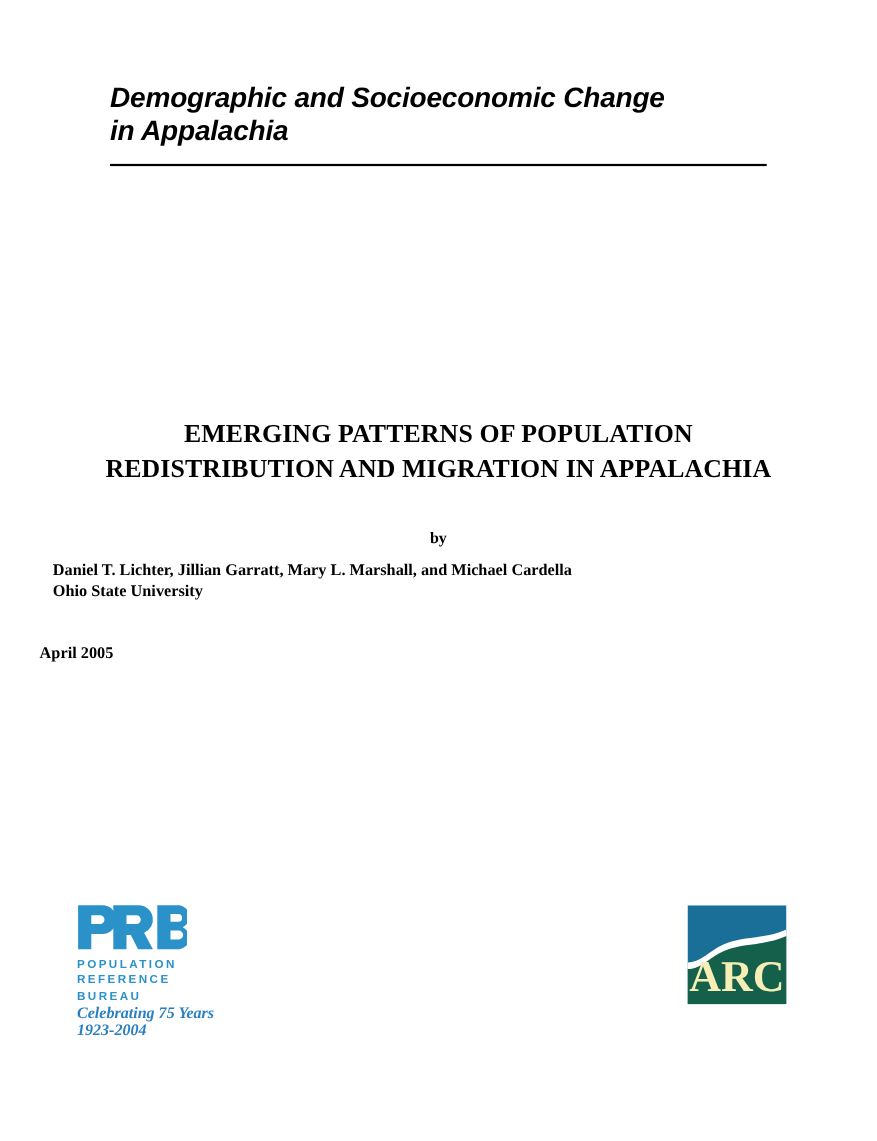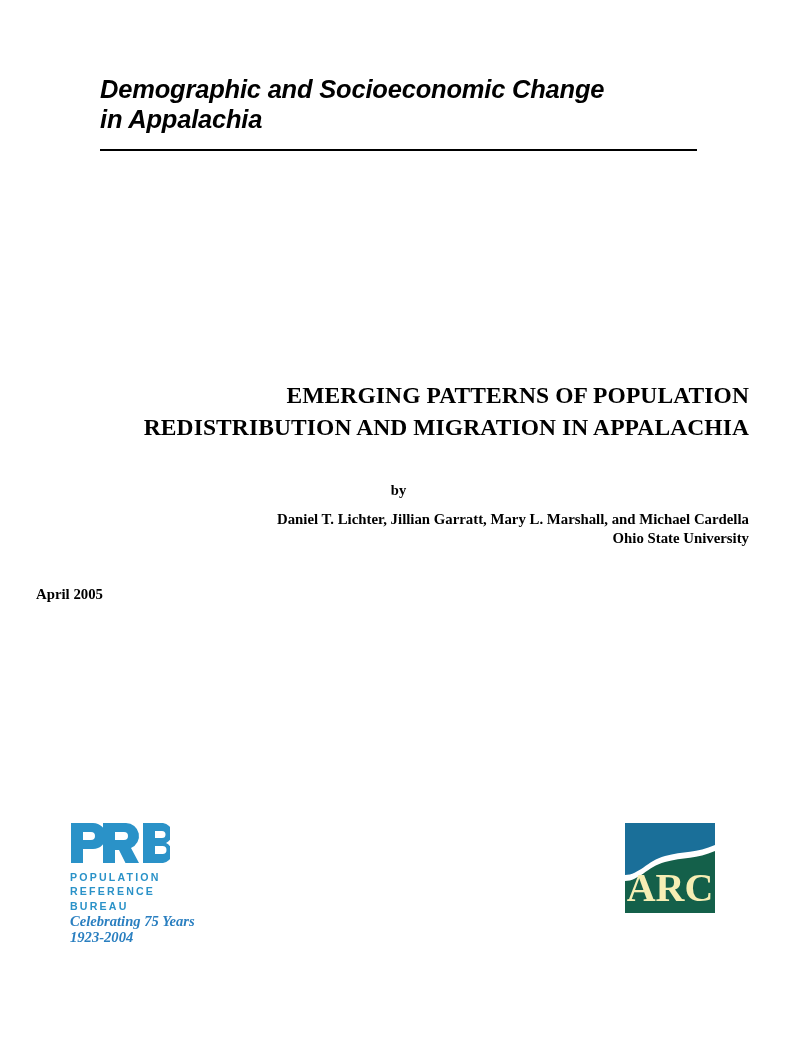--- a/index.html
+++ b/index.html
@@ -45,21 +45,21 @@
     height: 0;
     border-top: 2px solid #000000;
   }
 
   
   .doc-title {
     position: absolute;
     top: 379px;
     left: 48px;
     width: 701px;
-    text-align: right;
+    text-align: center;
     font-family: "Liberation Serif", "DejaVu Serif", serif;
     font-weight: bold;
     font-size: 23.5px;
     line-height: 32px;
     letter-spacing: 0.1px;
     color: #000000;
   }
   .doc-title .line2 { display: block; }
 
   .byline {
@@ -73,21 +73,21 @@
     font-size: 14.5px;
     line-height: 18px;
     color: #000000;
   }
 
   .authors {
     position: absolute;
     top: 510px;
     left: 48px;
     width: 701px;
-    text-align: right;
+    text-align: left;
     font-family: "Liberation Serif", "DejaVu Serif", serif;
     font-weight: bold;
     font-size: 14.8px;
     line-height: 18.5px;
     color: #000000;
   }
   .authors .affiliation { display: block; }
 
   .pub-date {
     position: absolute;

